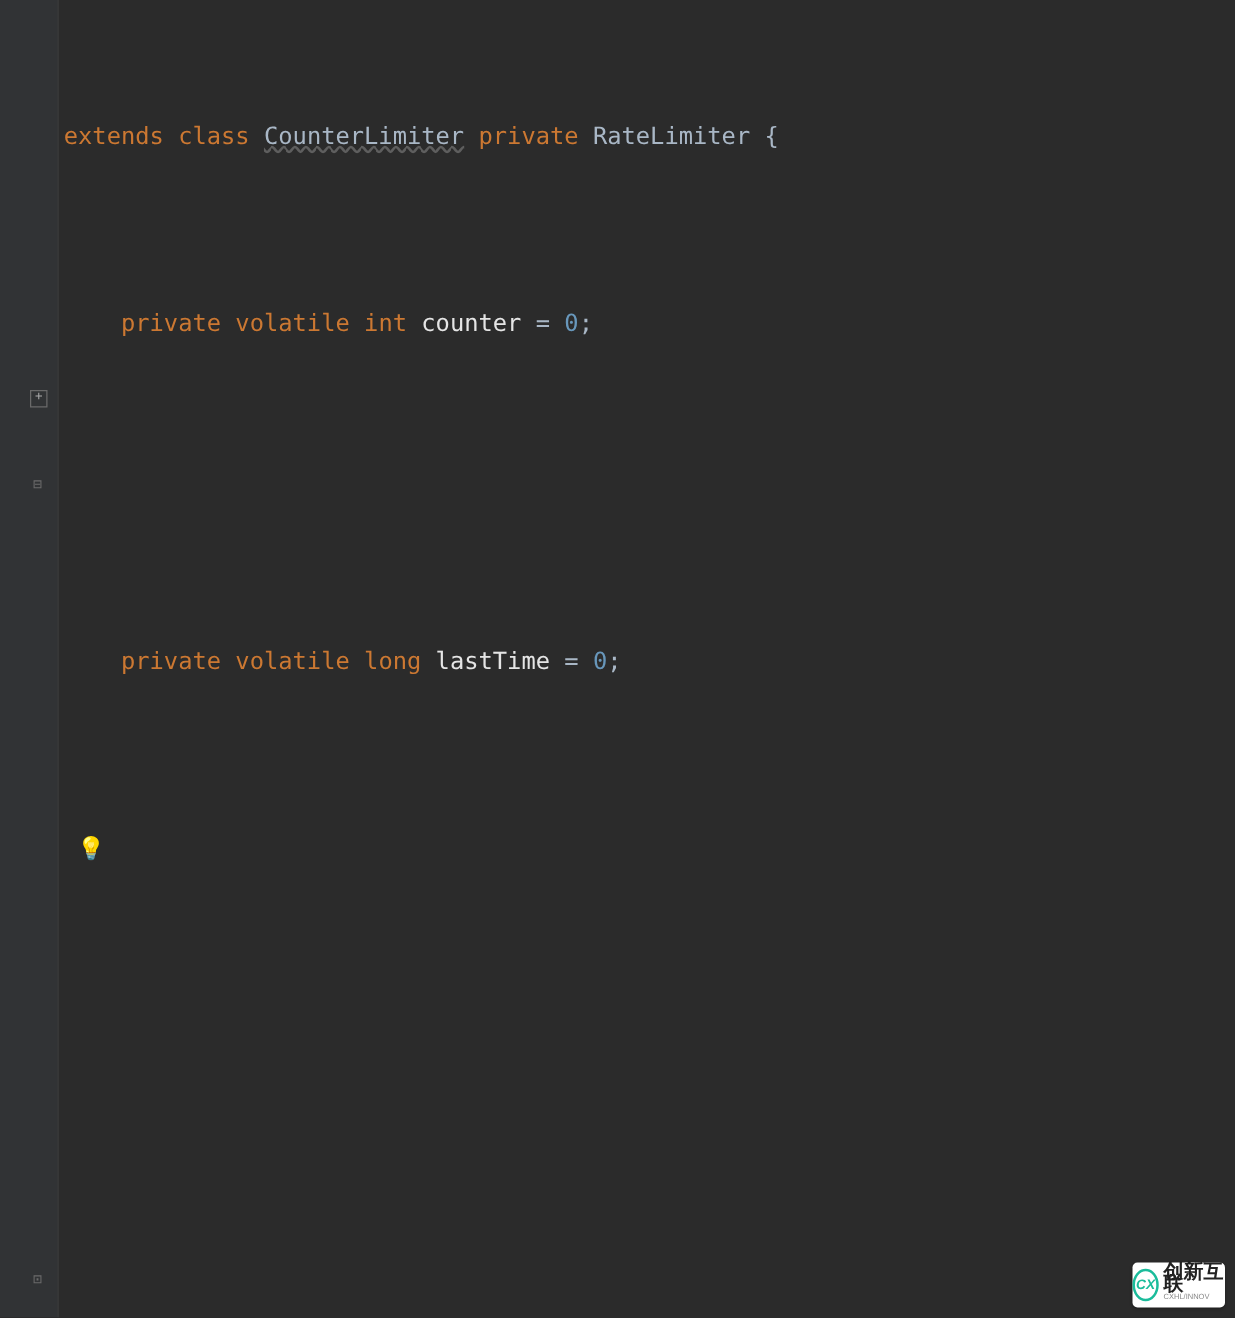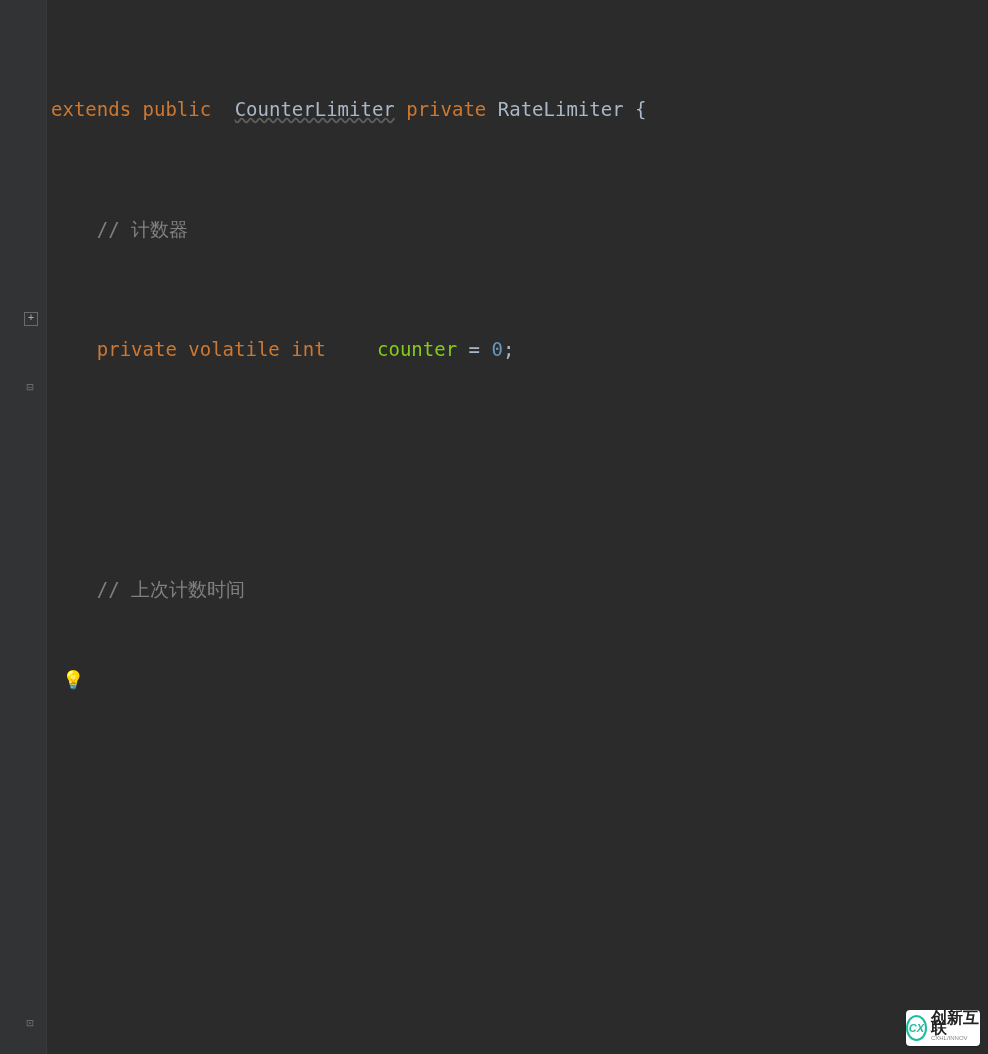--- a/index.html
+++ b/index.html
@@ -62,22 +62,22 @@
     position: relative;
   }
   .line {
     height: 30px;
     padding-left: 0;
     position: relative;
   }
   
   .kw { color: #cc7832; }          
   .ty { color: #a9b7c6; }          
-  .cls { color: #a9b7c6; text-decoration-line: underline; text-decoration-style: wavy; text-decoration-color: #5e5e5e; margin-left: 12px; }
-  .fld { color: #84cc16; margin-left: 40px; }         
+  .cls { color: #a9b7c6; text-decoration-line: underline; text-decoration-style: wavy; text-decoration-color: #5e5e5e; }
+  .fld { color: #e5e5e5; }         
   .num { color: #6897bb; }         
   .cmt { color: #808080; } 
   .pun { color: #a9b7c6; }
   .logo {
     position: absolute;
     right: 8px;
     bottom: 8px;
     width: 74px;
     height: 36px;
     background: #ffffff;
@@ -111,30 +111,29 @@
   <div class="gutter">
     <div class="fold-marker" style="top:312px;">+</div>
     <div class="fold-outline" style="top:372px;">⊟</div>
     <div class="fold-outline" style="top:1008px;">⊡</div>
   </div>
 
   <div class="bulb" style="top:665px;"><span>💡</span></div>
 
   <div class="code">
     
-    <div class="line"><span class="kw">extends</span> <span class="kw">public</span> <span class="cls">CounterLimiter</span> <span class="kw">private</span> <span class="ty">RateLimiter</span> <span class="pun">{</span></div>
+    <div class="line"><span class="kw">extends</span> <span class="kw">class</span> <span class="cls">CounterLimiter</span> <span class="kw">private</span> <span class="ty">RateLimiter</span> <span class="pun">{</span></div>
     
-    <div class="line">    <span class="cmt">// 计数器</span></div>
     
     <div class="line">    <span class="kw">private</span> <span class="kw">volatile</span> <span class="kw">int</span> <span class="fld">counter</span> <span class="pun">=</span> <span class="num">0</span><span class="pun">;</span></div>
     
     <div class="line"></div>
     
-    <div class="line">    <span class="cmt">// 上次计数时间</span></div>
     
+    <div class="line">    <span class="kw">private</span> <span class="kw">volatile</span> <span class="kw">long</span> <span class="fld">lastTime</span> <span class="pun">=</span> <span class="num">0</span><span class="pun">;</span></div>
     
     <div class="line"></div>
     
     
     
     
     
     
     
     

